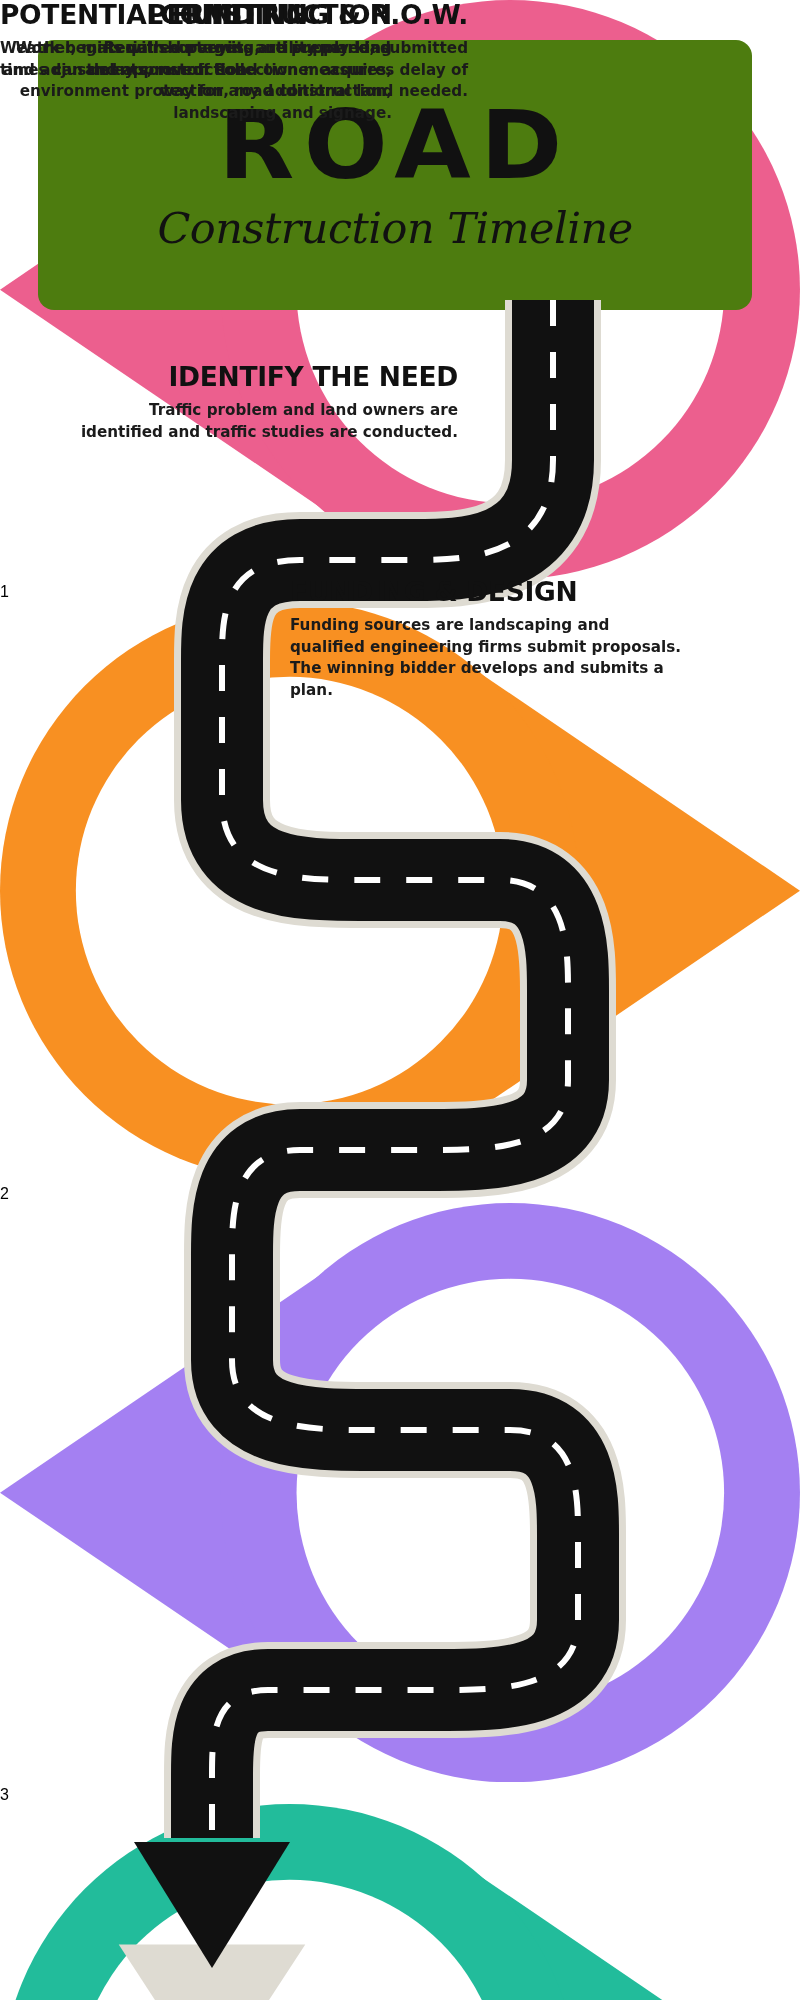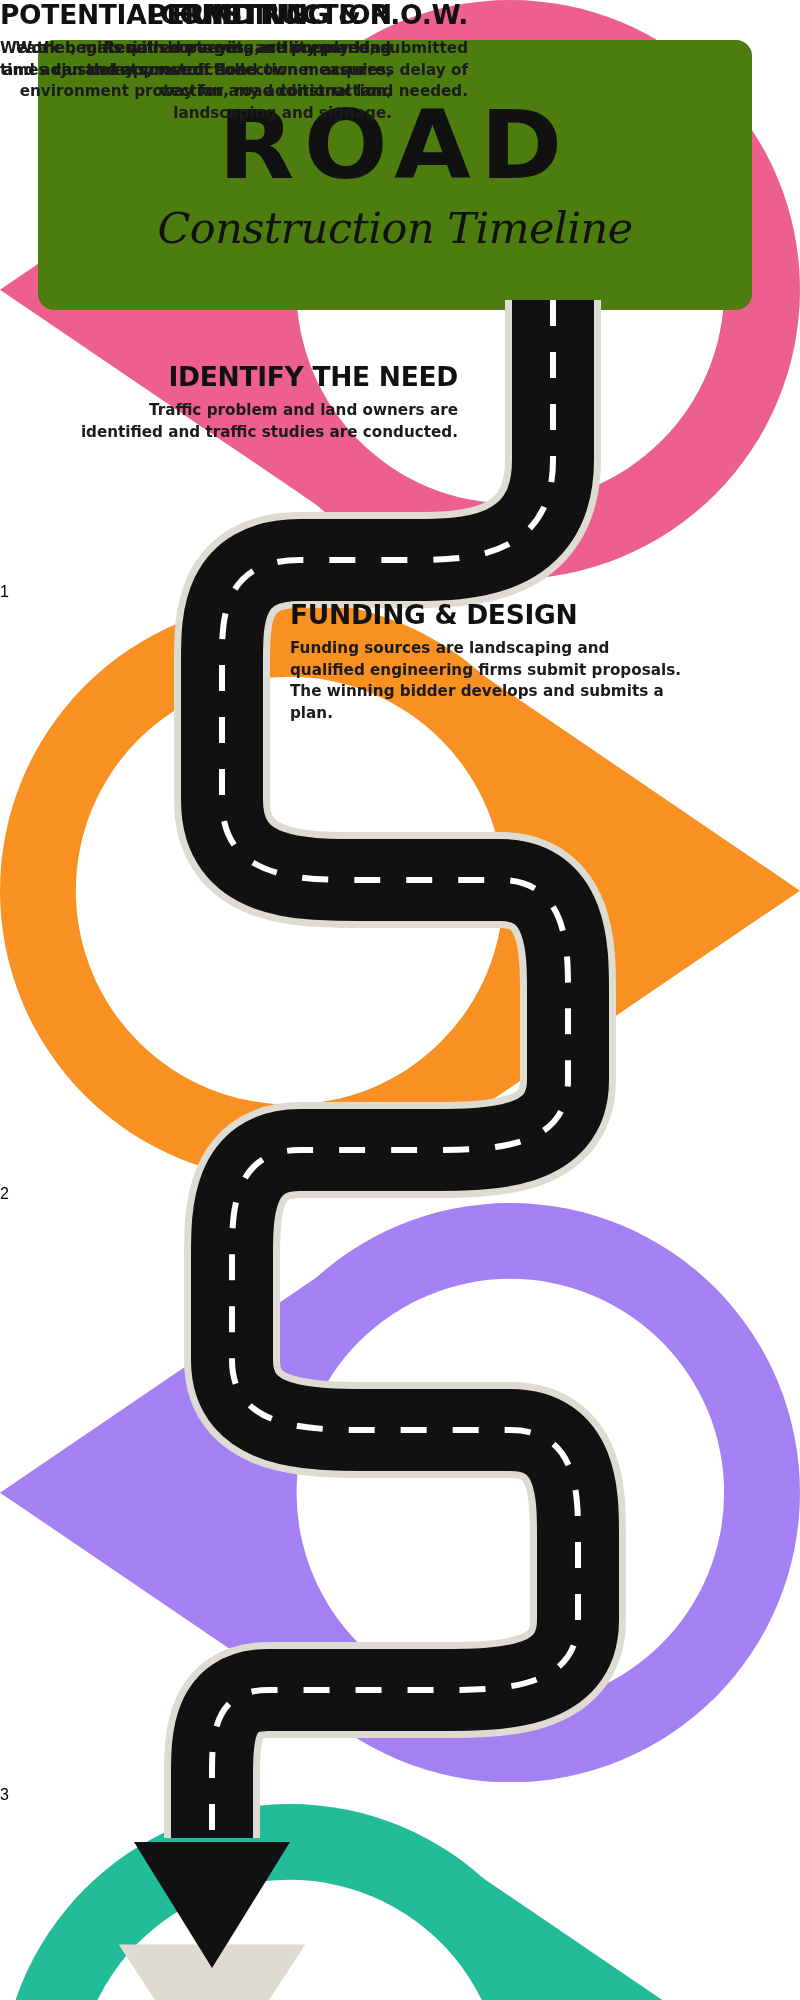--- a/index.html
+++ b/index.html
@@ -72,21 +72,21 @@
     font-family: "DejaVu Sans", sans-serif;
     font-weight: 700;
     font-size: 15.2px;
     line-height: 1.42;
     color: #1b1b1b;
   }
   .align-right { text-align: right; }
   .align-left  { text-align: left; }
 
   .step-1 { left: 66px;  top: 362px;  }
-  .step-2 { left: 290px; top: 600px;  }
+  .step-2 { left: 290px; top: 577px;  }
   .step-3 { left: 76px;  top": 0; top: 845px; }
   .step-4 { left: 290px; top: 1110px; }
   .step-5 { left: 105px; top: 1340px; }
   .step-6 { left: 290px; top: 1615px; }
 
   /* ---------- number pins ---------- */
   .pin {
     position: absolute;
     width: 116px; height: 84px;
   }

